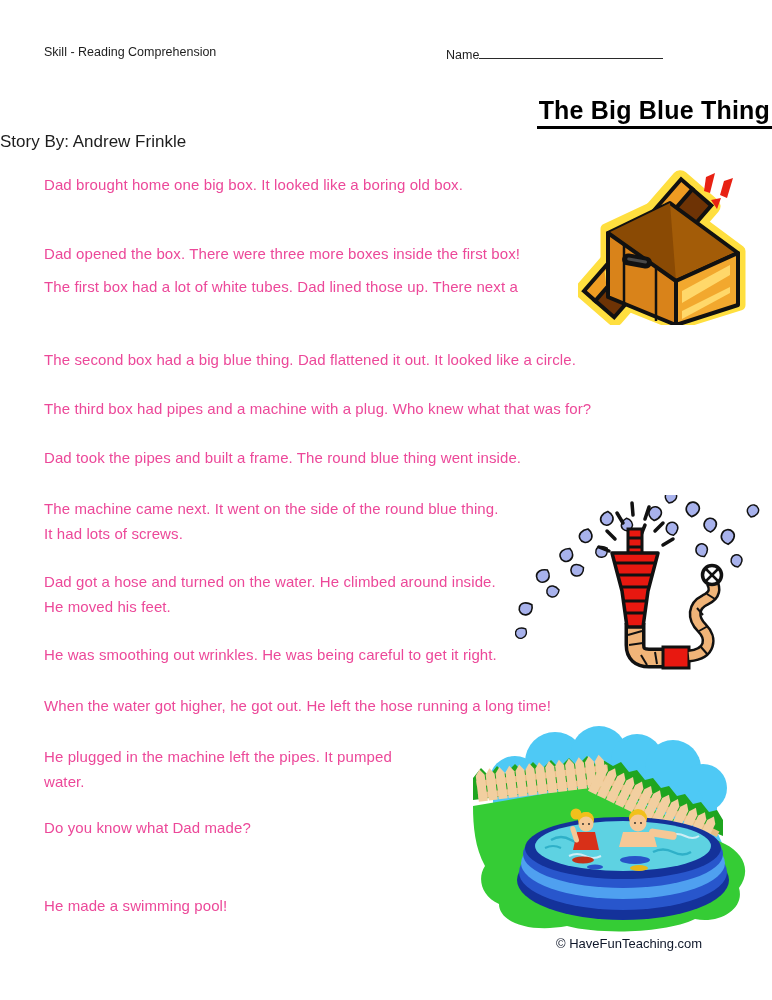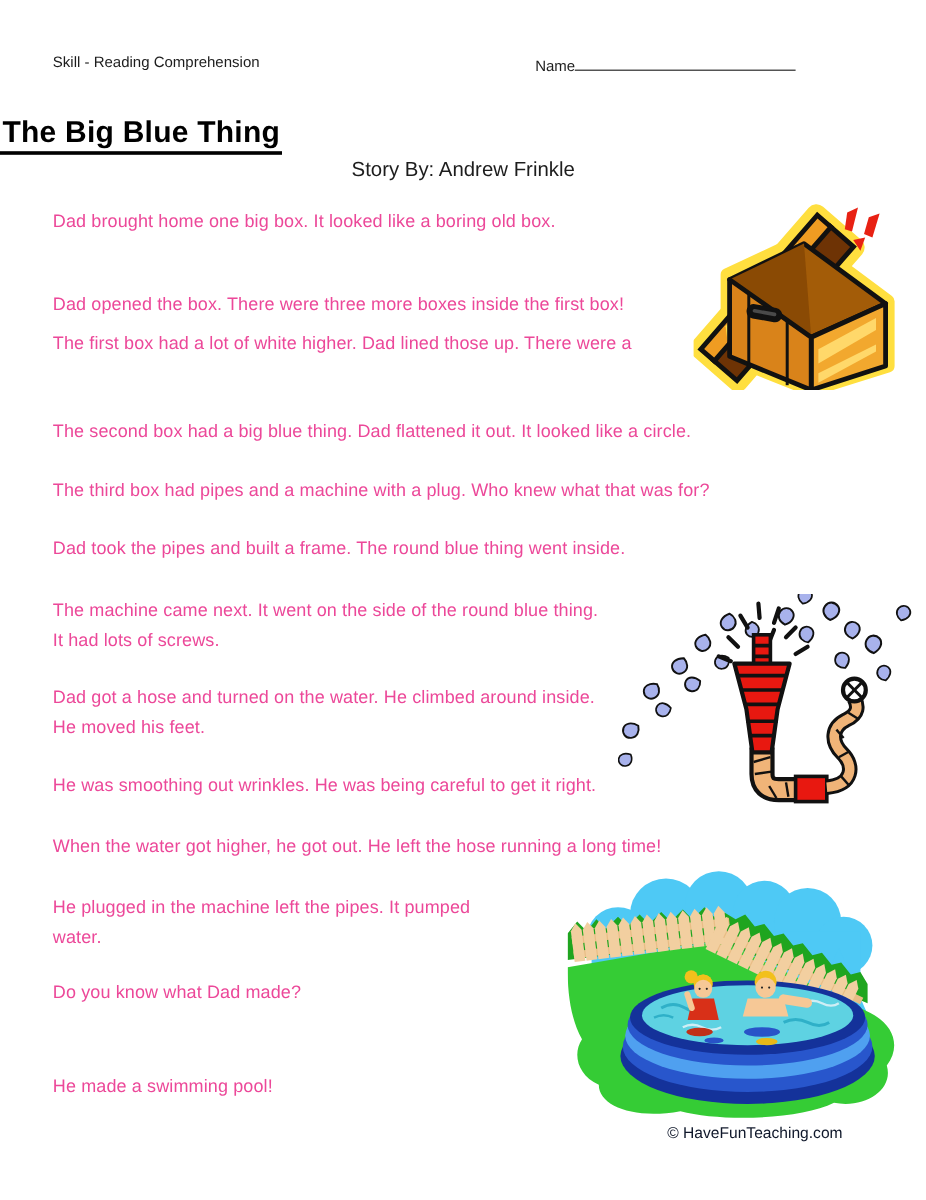--- a/index.html
+++ b/index.html
@@ -8,29 +8,29 @@
     width:772px;height:1000px;
     background:#ffffff;
     font-family:"Liberation Sans",sans-serif;
     color:#262626;
     overflow:hidden;
     margin:0 auto;
   }
   .hdr-left{position:absolute;left:44px;top:45px;font-size:12.5px;color:#1d1d1d;}
   .hdr-right{position:absolute;left:446px;top:45px;font-size:12.5px;color:#1d1d1d;white-space:nowrap;}
   .name-line{display:inline-block;width:184px;height:13px;border-bottom:1.6px solid #2a2a2a;vertical-align:baseline;}
-  .title-wrap{position:absolute;left:0;top:96px;width:100%;text-align:left;}
+  .title-wrap{position:absolute;left:0;top:96px;width:100%;text-align:right;}
   .title-text{
     display:inline-block;
     font-size:25px;font-weight:bold;color:#000;
     letter-spacing:0.2px;
     border-bottom:3px solid #000;
     padding:0 2px 1px 2px;
   }
-  .byline{position:absolute;left:0;top:132px;width:100%;text-align:center;font-size:17px;color:#1d1d1d;}
+  .byline{position:absolute;left:0;top:132px;width:100%;font-size:17px;color:#1d1d1d;}
   .para{position:absolute;left:44px;font-size:15px;line-height:24.5px;letter-spacing:0.1px;color:#ec4899;}
   .para div{white-space:nowrap;}
   .p1{top:173px}.p2{top:242px}.p3{top:275px}.p4{top:348px}.p5{top:397px}
   .p6{top:446px}.p7{top:497px}.p8{top:570px}.p9{top:643px}.p10{top:694px}
   .p11{top:745px}.p12{top:816px}.p13{top:894px}
   .illus{position:absolute;}
   #box-illus{left:578px;top:163px;width:172px;height:162px;}
   #sprinkler-illus{left:515px;top:495px;width:257px;height:180px;}
   #pool-illus{left:473px;top:720px;width:299px;height:215px;}
   .footer-credit{position:absolute;left:556px;top:936px;font-size:13px;color:#0f172a;white-space:nowrap;}
@@ -48,21 +48,21 @@
   </div>
   <div class="byline">Story By: Andrew Frinkle</div>
 
   <div class="para p1">
       <div>Dad brought home one big box. It looked like a boring old box.</div>
     </div>
   <div class="para p2">
       <div>Dad opened the box. There were three more boxes inside the first box!</div>
     </div>
   <div class="para p3">
-    <div>The first box had a lot of white higher. Dad lined those up. There were a</div>
+    <div>The first box had a lot of white tubes. Dad lined those up. There next a</div>
   </div>
   <div class="para p4">
       <div>The second box had a big blue thing. Dad flattened it out. It looked like a circle.</div>
     </div>
   <div class="para p5">
       <div>The third box had pipes and a machine with a plug. Who knew what that was for?</div>
     </div>
   <div class="para p6">
       <div>Dad took the pipes and built a frame. The round blue thing went inside.</div>
     </div>

